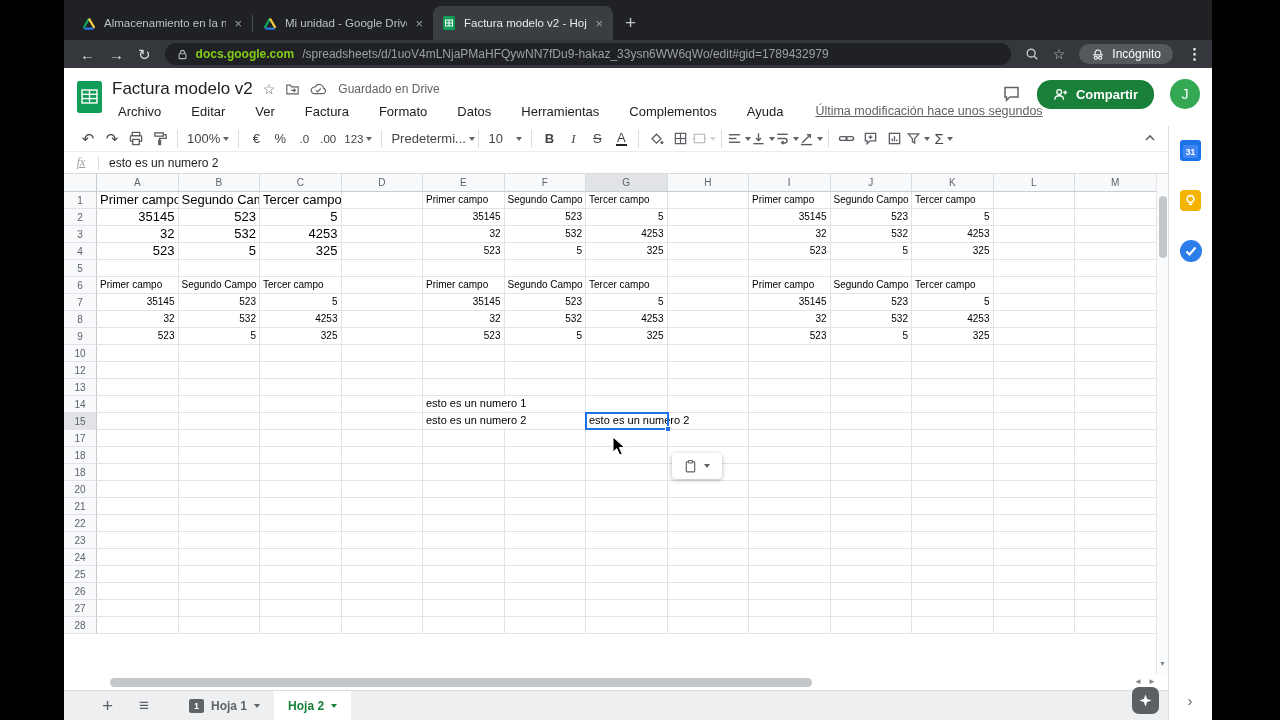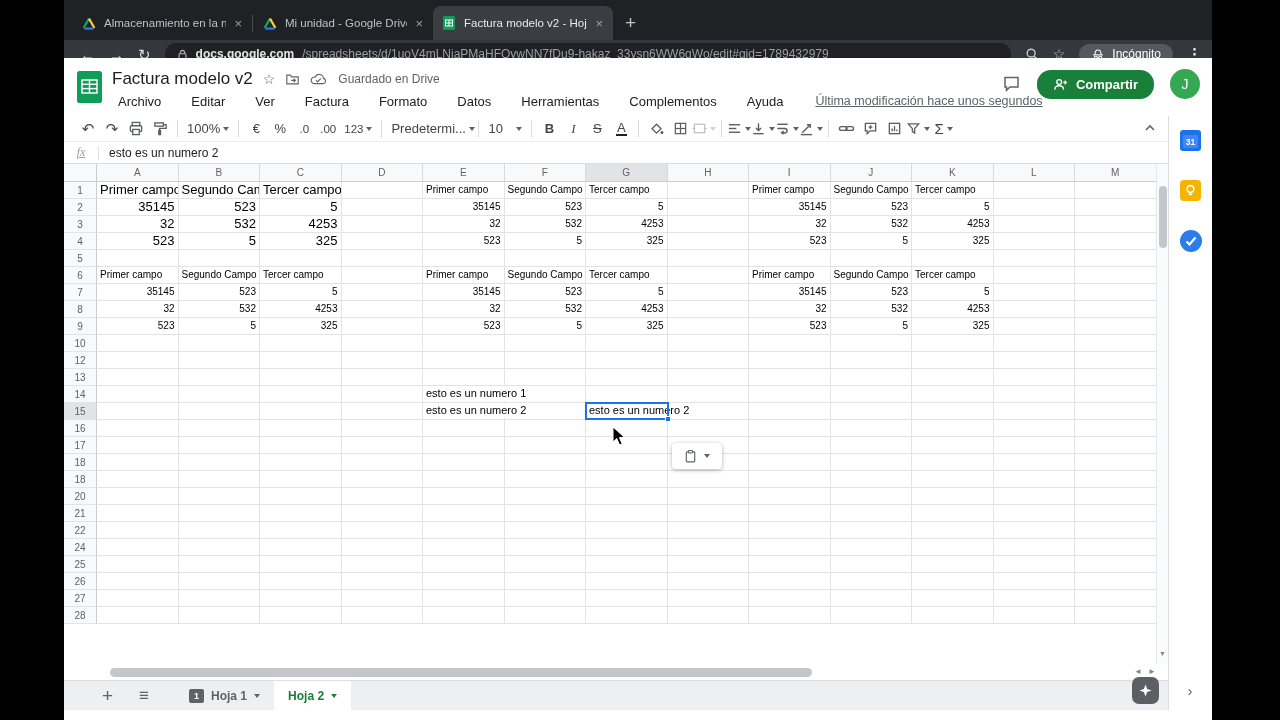--- a/index.html
+++ b/index.html
@@ -15,28 +15,28 @@
   .tab.active{background:#3a3d41;color:#e8eaed;}
   .tab .ttl{flex:1;overflow:hidden;white-space:nowrap;}
   .tab .cx{color:#9aa0a6;font-size:13px;flex:none;}
   .tabsep{width:1px;height:17px;background:#4a4d50;margin-bottom:8px;flex:none;}
   .newtab{color:#c0c4c8;font-size:19px;margin:0 0 8px 12px;line-height:1;}
 
   
   .navbar{position:absolute;left:0;top:40px;width:1148px;height:28px;background:#34373b;display:flex;align-items:center;padding:0 10px 0 16px;gap:14px;}
   .nbico{color:#d8dadd;font-size:15px;line-height:1;}
   .urlpill{flex:1;height:22px;border-radius:11px;background:#202124;display:flex;align-items:center;padding:0 12px;gap:8px;overflow:hidden;}
-  .urlhost{color:#e5e5e5;font-size:12px;font-weight:bold;white-space:nowrap;}
+  .urlhost{color:#84cc16;font-size:12px;font-weight:bold;white-space:nowrap;}
   .urlpath{color:#9aa0a6;font-size:12px;white-space:nowrap;overflow:hidden;}
   .incog{display:flex;align-items:center;gap:7px;background:#55595e;border-radius:12px;padding:3px 12px;color:#fff;font-size:12px;}
   .star-o{color:#c4c8cc;font-size:14px;}
   .dots{color:#e8eaed;font-size:15px;font-weight:bold;}
 
   
-  .sheets{position:absolute;left:0;top:58px;width:1148px;height:652px;background:#fff;}
+  .sheets{position:absolute;left:0;top:68px;width:1148px;height:652px;background:#fff;}
   .doc-header{position:absolute;left:0;top:0;width:1148px;height:58px;background:#fff;}
   .logo{position:absolute;left:13px;top:13px;}
   .title-row{position:absolute;left:48px;top:10px;display:flex;align-items:center;gap:10px;height:22px;}
   .doc-title{font-size:17px;color:#202124;}
   .hico{color:#5f6368;font-size:14px;display:flex;align-items:center;}
   .saved{color:#5f6368;font-size:12px;margin-left:2px;}
   .menu-row{position:absolute;left:50px;top:34px;display:flex;align-items:center;gap:22px;height:18px;}
   .menu-item{font-size:13px;color:#202124;padding:0 4px;}
   .lastmod{font-size:12.5px;color:#5f6368;text-decoration:underline;margin-left:6px;}
   .right-cluster{position:absolute;right:12px;top:11px;display:flex;align-items:center;gap:16px;}
@@ -669,36 +669,20 @@
                 <div class="fillh"></div>
               </div></div>
             <div class="cell"></div>
             <div class="cell"></div>
             <div class="cell"></div>
             <div class="cell"></div>
             <div class="cell"></div>
             <div class="cell"></div>
           </div>
           <div class="grow">
-            <div class="rh">16</div>
-            <div class="cell"></div>
-            <div class="cell"></div>
-            <div class="cell"></div>
-            <div class="cell"></div>
-            <div class="cell"></div>
-            <div class="cell"></div>
-            <div class="cell"></div>
-            <div class="cell"></div>
-            <div class="cell"></div>
-            <div class="cell"></div>
-            <div class="cell"></div>
-            <div class="cell"></div>
-            <div class="cell"></div>
-          </div>
-          <div class="grow">
             <div class="rh">17</div>
             <div class="cell"></div>
             <div class="cell"></div>
             <div class="cell"></div>
             <div class="cell"></div>
             <div class="cell"></div>
             <div class="cell"></div>
             <div class="cell"></div>
             <div class="cell"></div>
             <div class="cell"></div>
@@ -766,20 +750,36 @@
             <div class="cell"></div>
             <div class="cell"></div>
             <div class="cell"></div>
             <div class="cell"></div>
             <div class="cell"></div>
             <div class="cell"></div>
             <div class="cell"></div>
           </div>
           <div class="grow">
             <div class="rh">22</div>
+            <div class="cell"></div>
+            <div class="cell"></div>
+            <div class="cell"></div>
+            <div class="cell"></div>
+            <div class="cell"></div>
+            <div class="cell"></div>
+            <div class="cell"></div>
+            <div class="cell"></div>
+            <div class="cell"></div>
+            <div class="cell"></div>
+            <div class="cell"></div>
+            <div class="cell"></div>
+            <div class="cell"></div>
+          </div>
+          <div class="grow">
+            <div class="rh">23</div>
             <div class="cell"></div>
             <div class="cell"></div>
             <div class="cell"></div>
             <div class="cell"></div>
             <div class="cell"></div>
             <div class="cell"></div>
             <div class="cell"></div>
             <div class="cell"></div>
             <div class="cell"></div>
             <div class="cell"></div>

